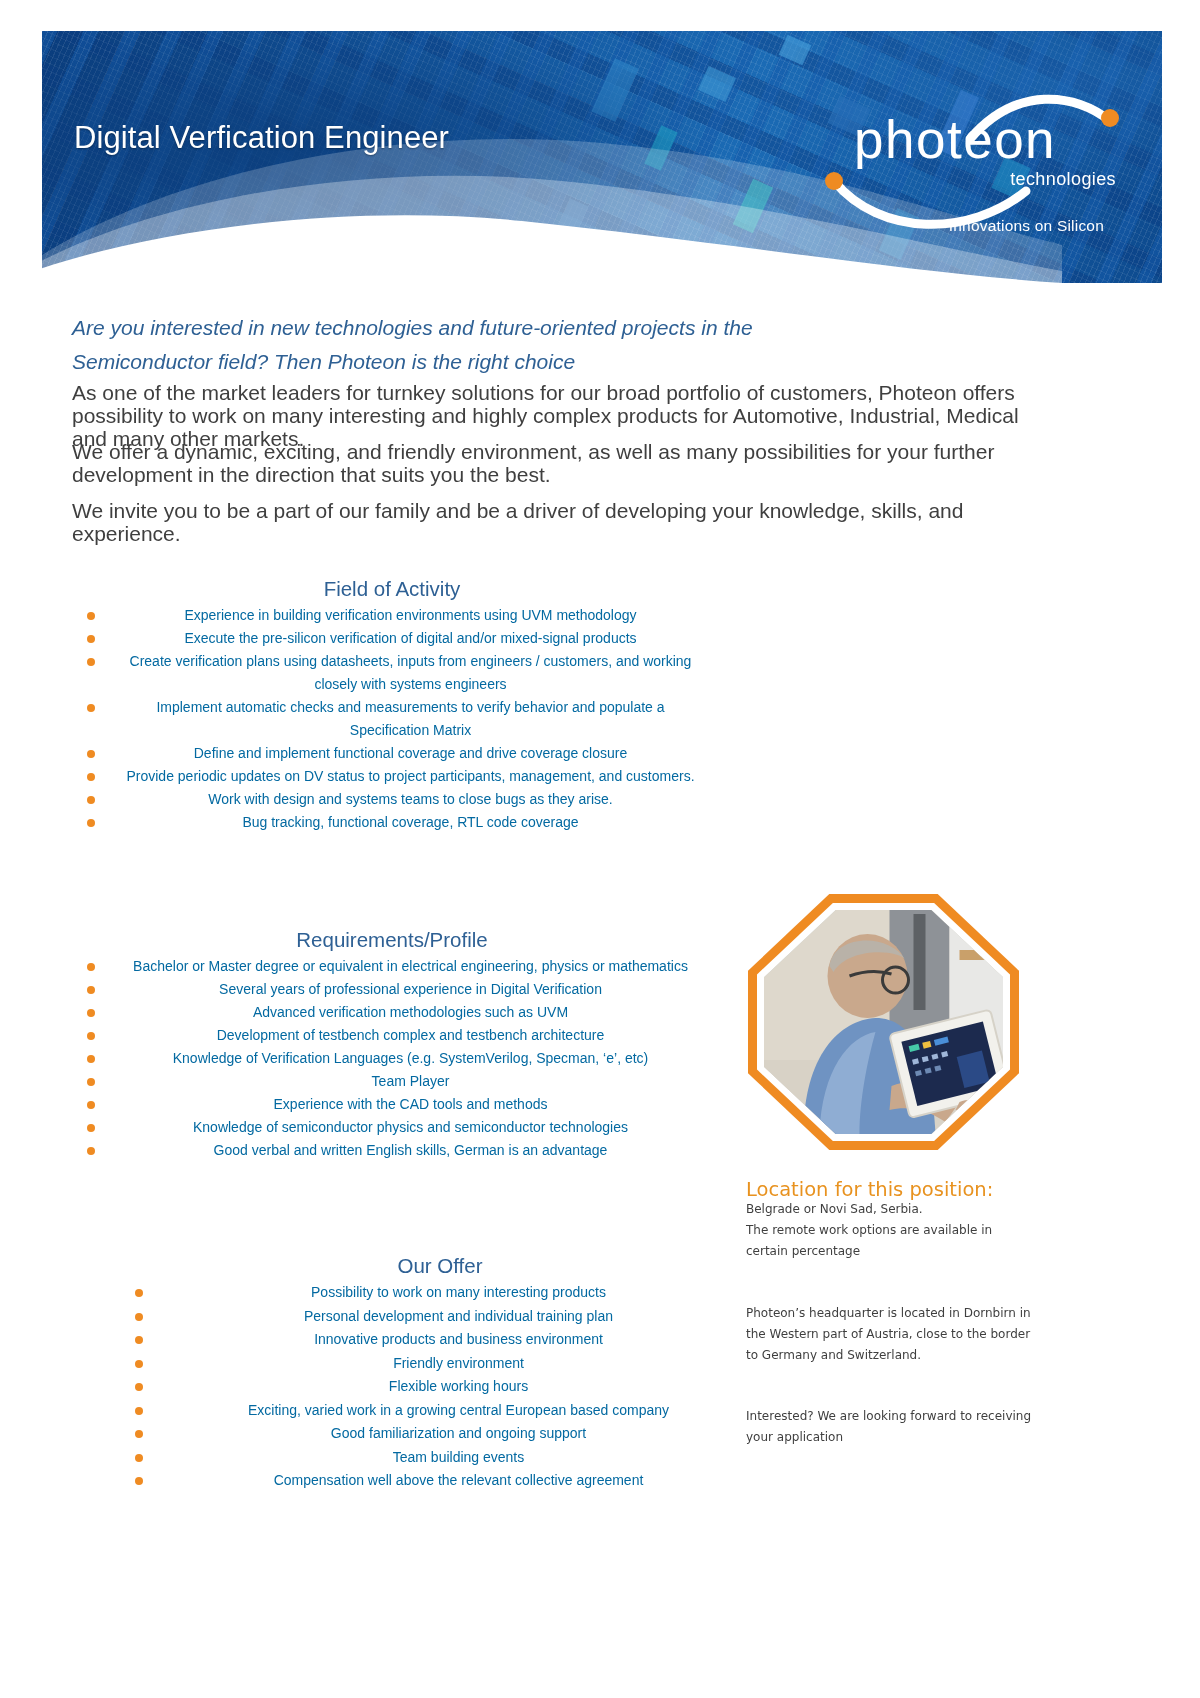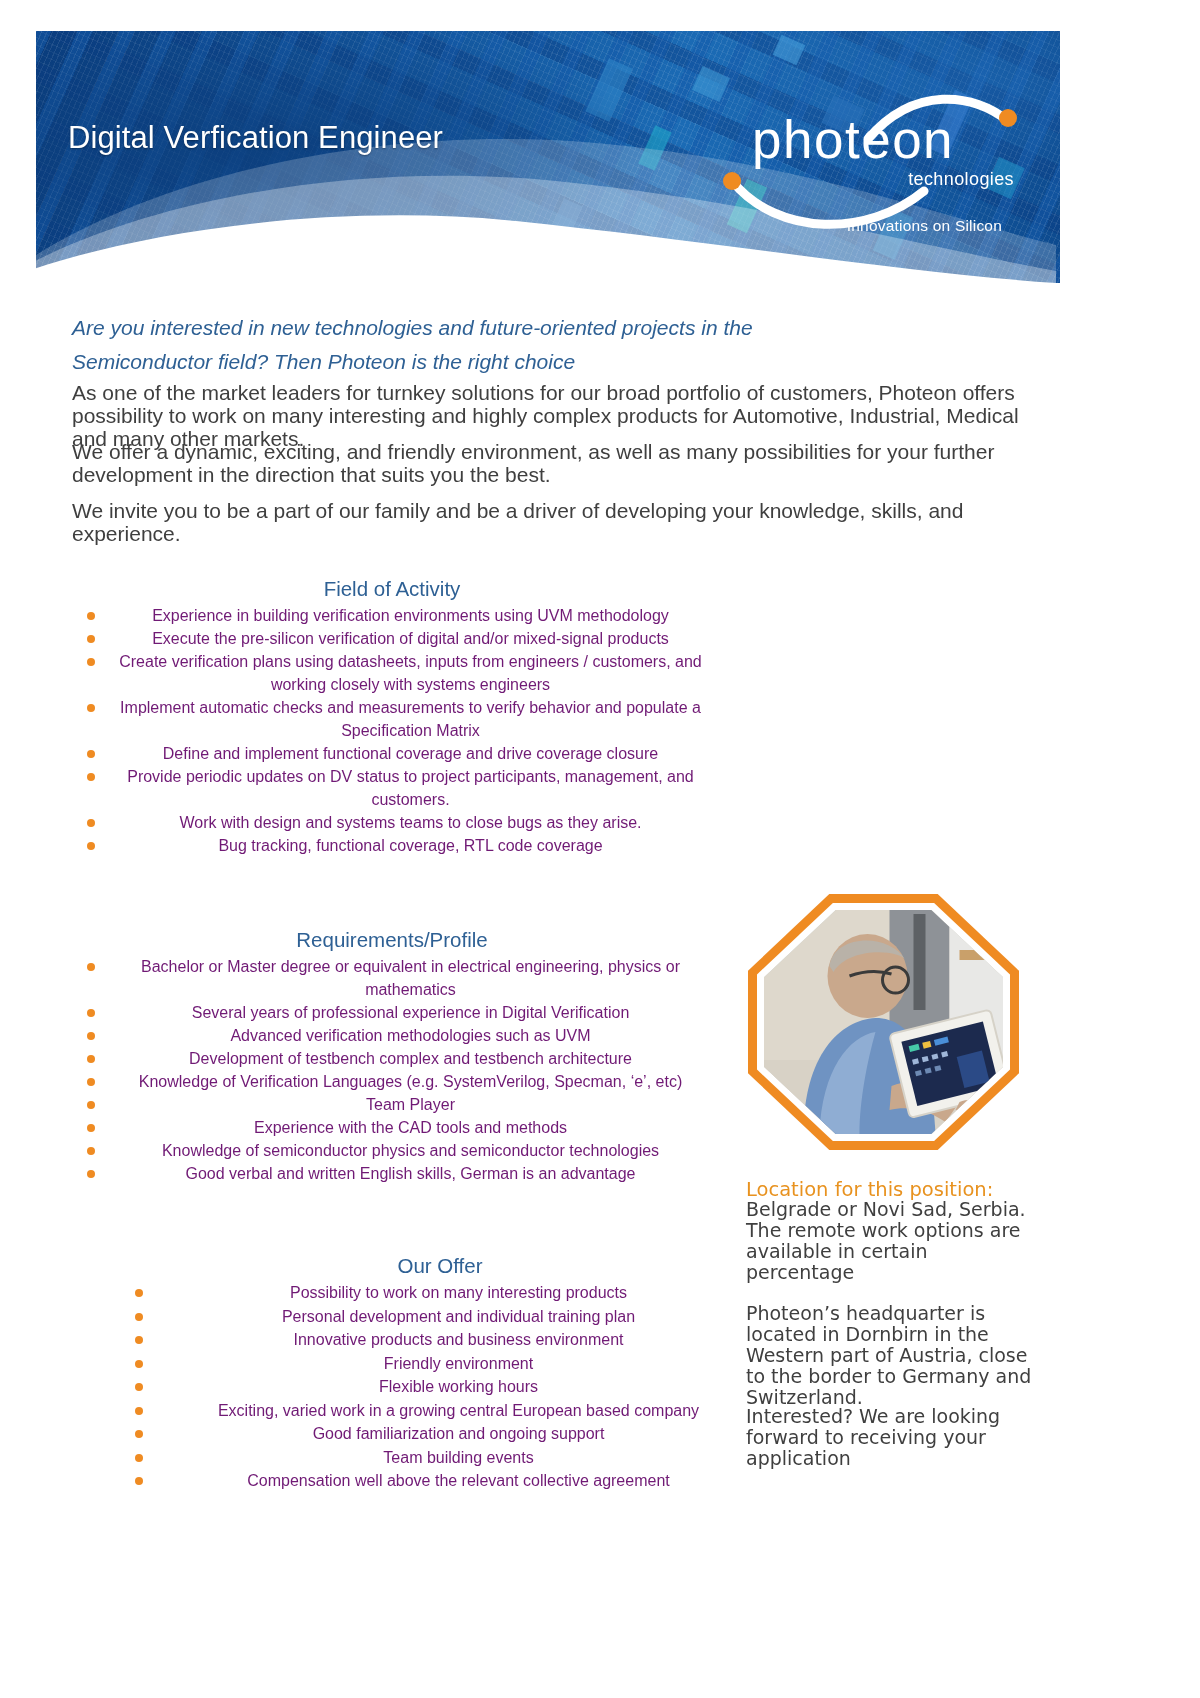--- a/index.html
+++ b/index.html
@@ -9,23 +9,23 @@
     height: 1698px;
     background: #ffffff;
     font-family: "Liberation Sans", sans-serif;
     position: relative;
     overflow: hidden;
   }
 
   
   .banner {
     position: absolute;
-    left: 36px;
+    left: 42px;
     top: 31px;
-    width: 1024px;
+    width: 1120px;
     height: 252px;
     overflow: hidden;
     background: #404040;
   }
 
   
   .banner-tex {
     position: absolute;
     inset: 0;
     background-color: #0d4f96;
@@ -140,22 +140,22 @@
     color: #2e6094;
     font-size: 20.5px;
     font-weight: 400;
     margin-bottom: 3px;
   }
 
   ul.blist { list-style: none; }
   ul.blist li {
     position: relative;
     padding-left: 37px;
-    color: #701a75;
-    font-size: 16px;
+    color: #0369a1;
+    font-size: 14px;
     line-height: 23px;
     margin-bottom: 0px;
   }
   ul.blist li::before {
     content: "";
     position: absolute;
     left: 5px;
     top: 8px;
     width: 8px;
     height: 8px;
@@ -202,21 +202,21 @@
     color: #e8921f;
     font-size: 19.5px;
     font-family: "DejaVu Sans", sans-serif;
     font-weight: 400;
   }
   .rcol-text {
     position: absolute;
     left: 746px;
     width: 290px;
     color: #3f3f3f;
-    font-size: 19px;
+    font-size: 12px;
     line-height: 21px;
     font-family: "DejaVu Sans", sans-serif;
   }
   #loc-body { top: 1199px; }
   #hq-body  { top: 1303px; }
   #cta-body { top: 1406px; }
 </style>
 </head>
 <body>
 

